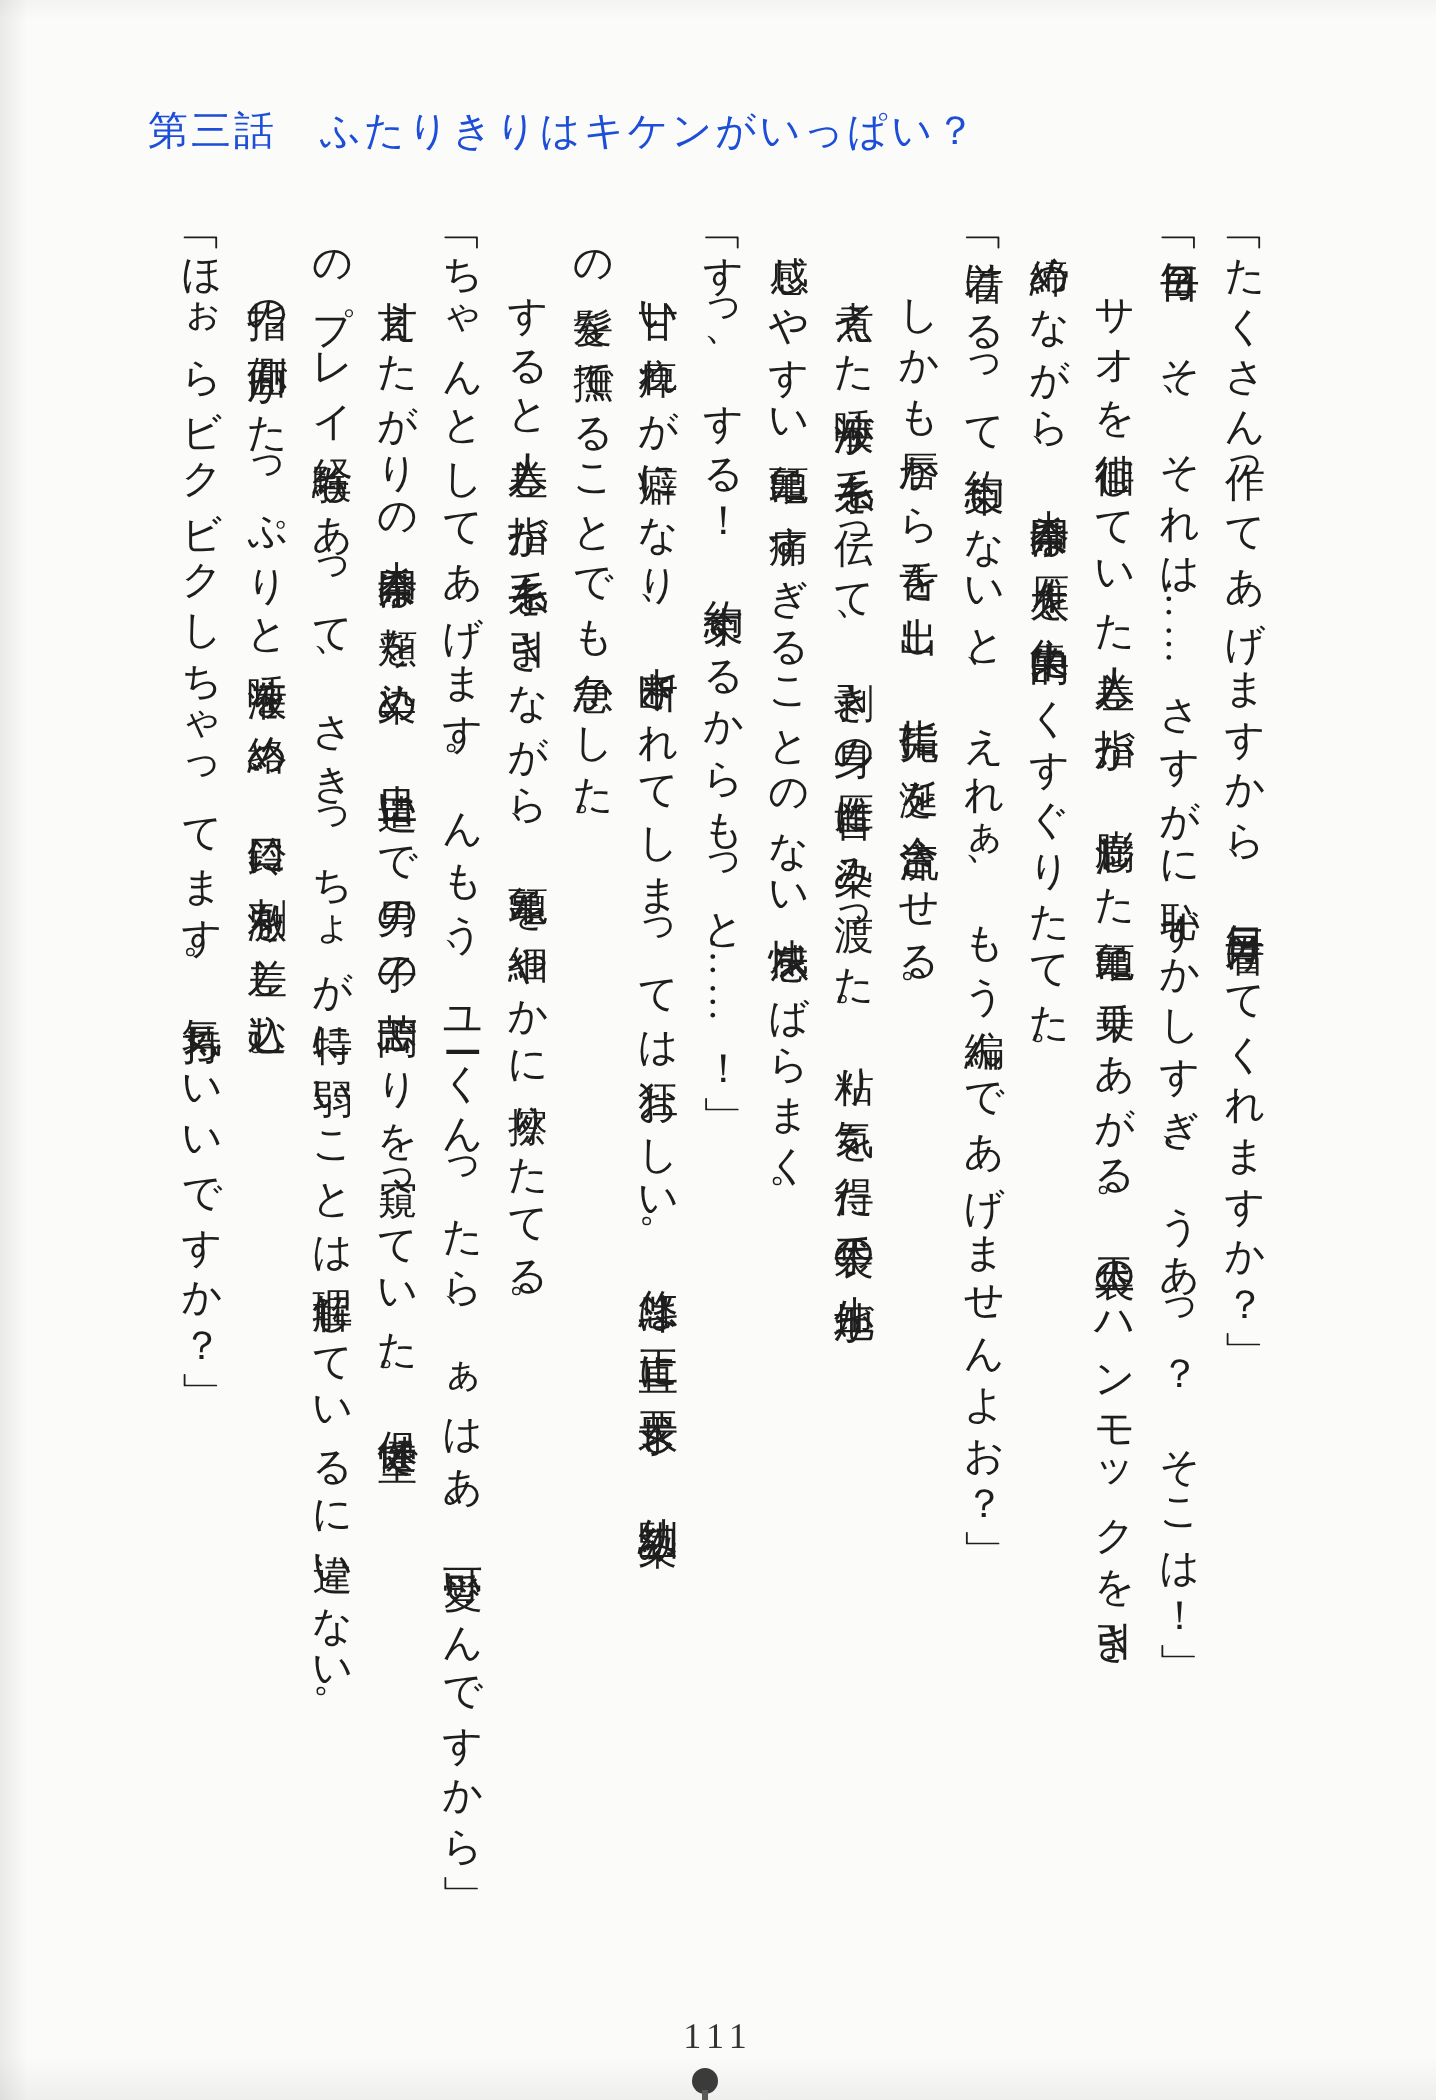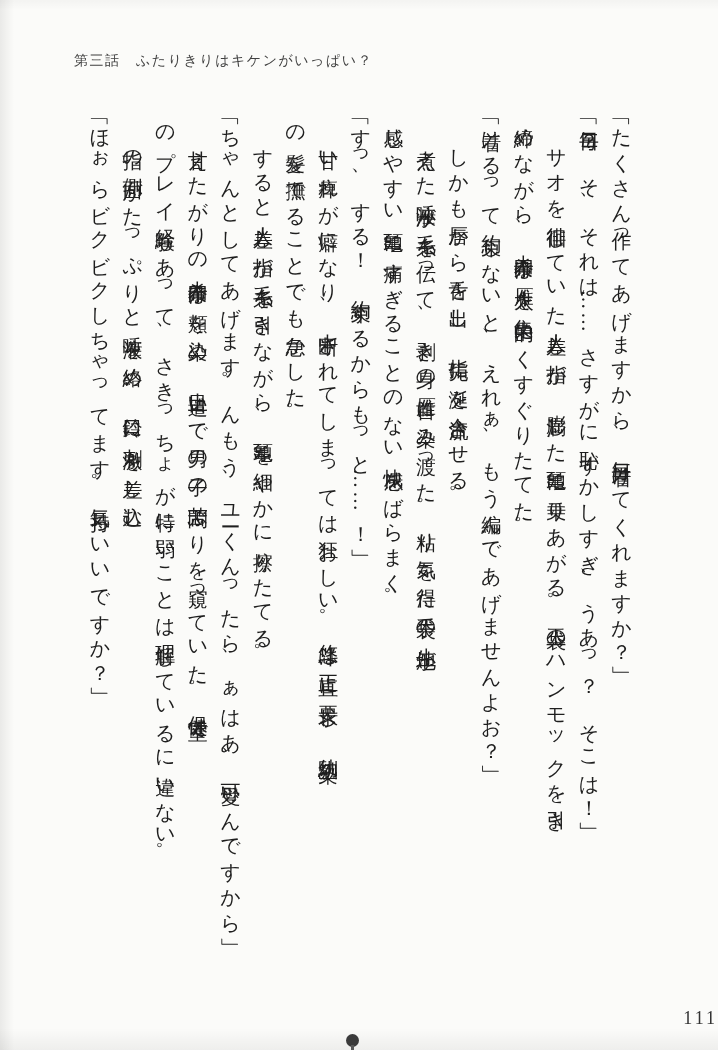--- a/index.html
+++ b/index.html
@@ -21,23 +21,23 @@
     pointer-events: none;
     background:
       linear-gradient(to right, rgba(0,0,0,0.07), rgba(0,0,0,0) 14px),
       linear-gradient(to top, rgba(0,0,0,0.05), rgba(0,0,0,0) 22px),
       linear-gradient(to bottom, rgba(0,0,0,0.03), rgba(0,0,0,0) 10px);
   }
   .chapter-header {
     position: absolute;
     left: 74px;
     top: 52px;
-    font-size: 14px;
+    font-size: 20px;
     letter-spacing: 1.5px;
-    color: #404040;
+    color: #1d4ed8;
     white-space: nowrap;
   }
   .text-block {
     position: absolute;
     top: 112px;
     right: 80px;
     height: 924px;
     writing-mode: vertical-rl;
     text-orientation: mixed;
     font-size: 20px;
@@ -47,21 +47,21 @@
   }
   .text-block p {
     margin: 0;
     padding: 0;
   }
   .page-footer {
     position: absolute;
     left: 0;
     right: 0;
     top: 1008px;
-    text-align: right;
+    text-align: center;
   }
   .page-number {
     font-size: 18px;
     letter-spacing: 3px;
     color: #333333;
   }
   .footer-dot {
     position: absolute;
     left: 346px;
     top: 1034px;

